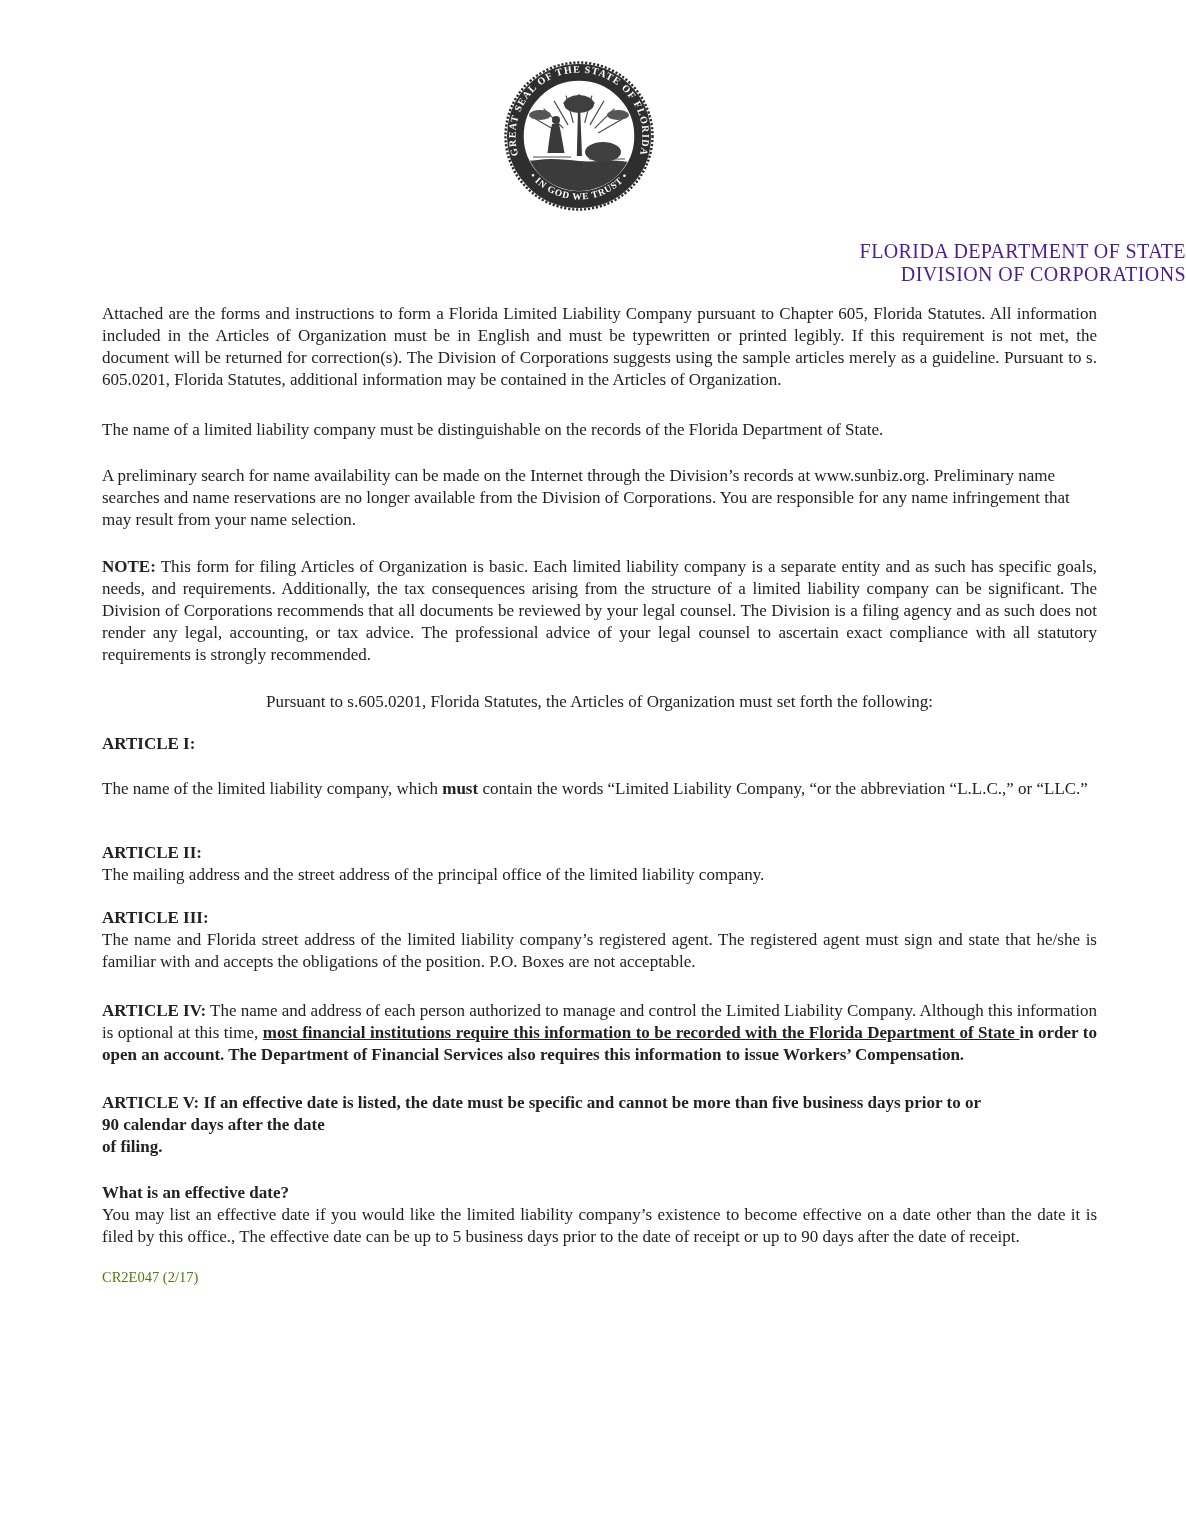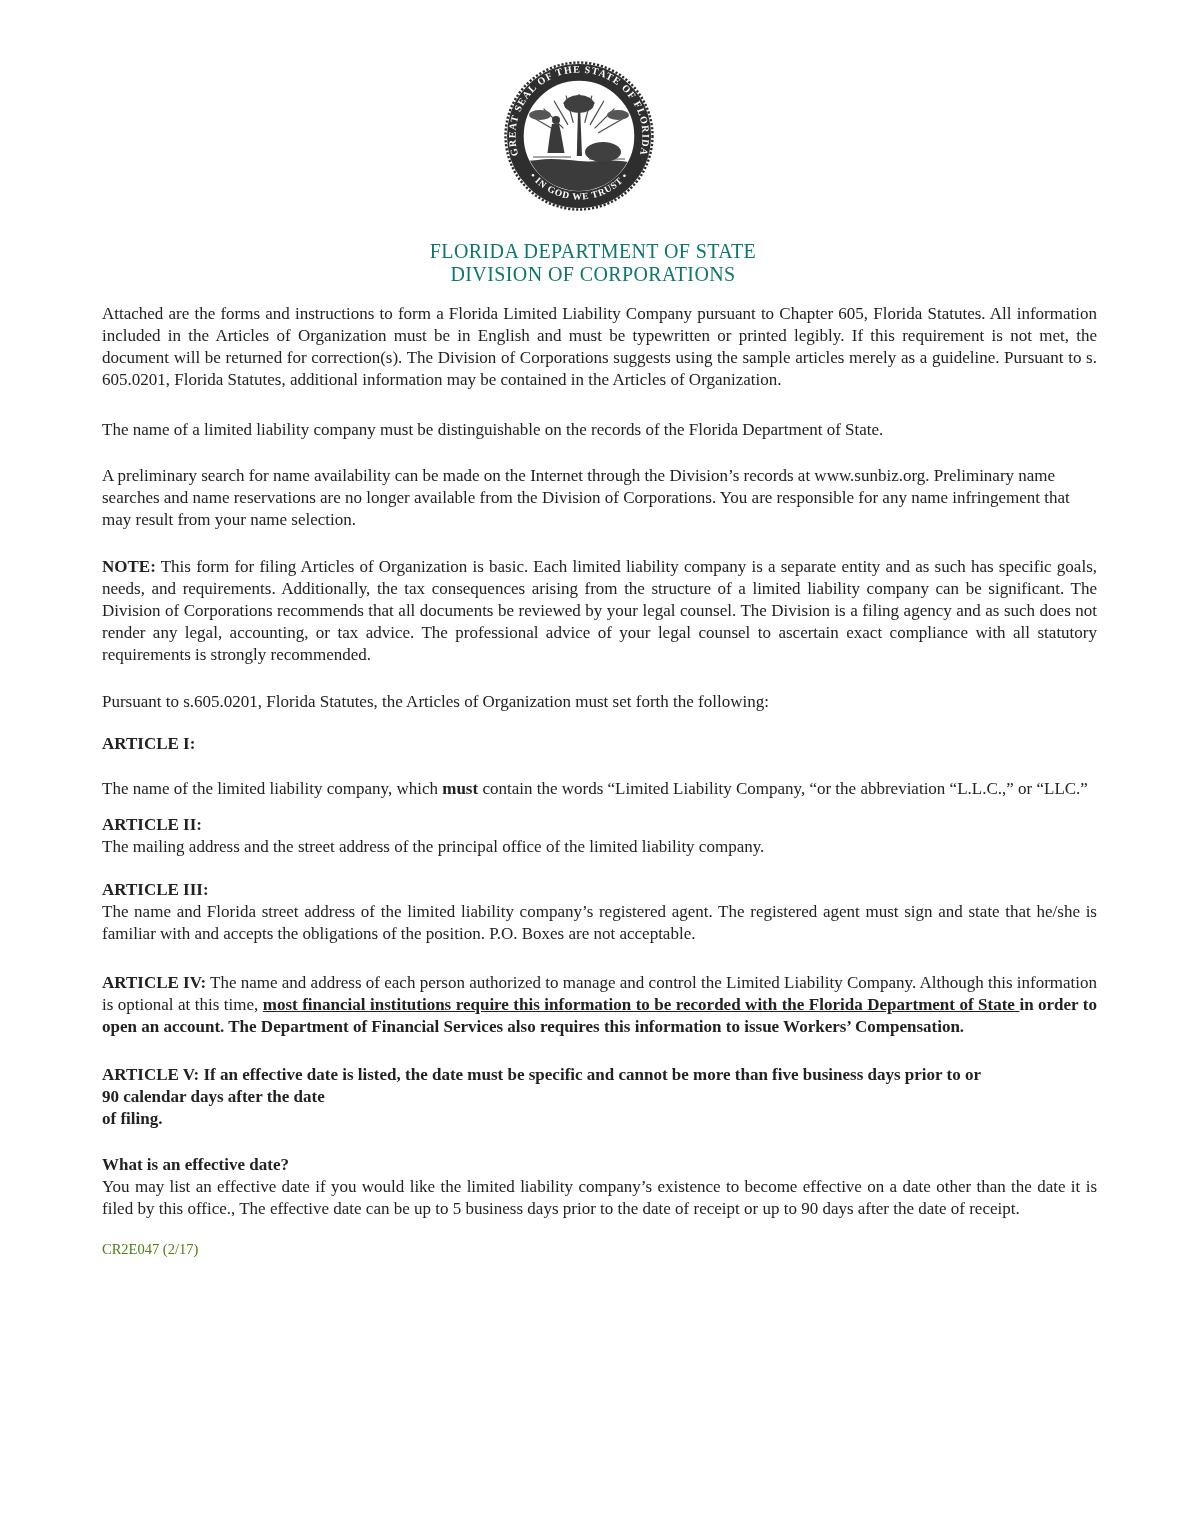--- a/index.html
+++ b/index.html
@@ -19,43 +19,43 @@
     left:503px;
     top:60px;
     width:152px;
     height:152px;
   }
   .doc-title {
     position:absolute;
     top:240px;
     left:0;
     width:100%;
-    text-align:center;
+    text-align:right;
     font-size:20px;
     line-height:23px;
     letter-spacing:0.4px;
-    color:#0f766e;
+    color:#4c1d95;
   }
   .content {
     margin:0 89px 0 102px; 
     width:995px;
   }
   .content p { margin:0; padding:0; }
   .justify { text-align:justify; }
   .b { font-weight:bold; }
   .bu { font-weight:bold; text-decoration:underline; }
   .heading { font-weight:bold; }
   #p-intro    { margin-top:303px; }
   #p-name     { margin-top:28px; }
   #p-prelim   { margin-top:24px; }
   #p-note     { margin-top:25px; }
-  #p-pursuant { margin-top:25px; }
+  #p-pursuant { margin-top:25px;text-align:center; }
   #h-art1     { margin-top:20px; }
   #p-art1body { margin-top:23px; }
-  #blk-art2   { margin-top:14px; }
+  #blk-art2   { margin-top:42px; }
   #blk-art3   { margin-top:21px; }
   #p-art4     { margin-top:27px; }
   #p-ambr     { margin-top:27px; }
   #p-art5     { margin-top:26px; font-weight:bold; }
   #blk-eff    { margin-top:24px; }
   #p-footer   { margin-top:20px; font-size:14.5px; line-height:18px; color:#4d7c0f; }
 </style>
 </head>
 <body>
 

